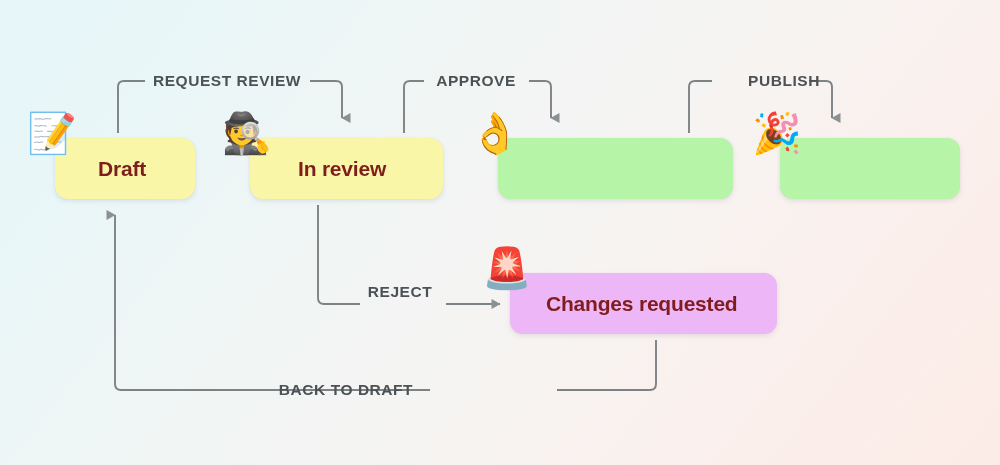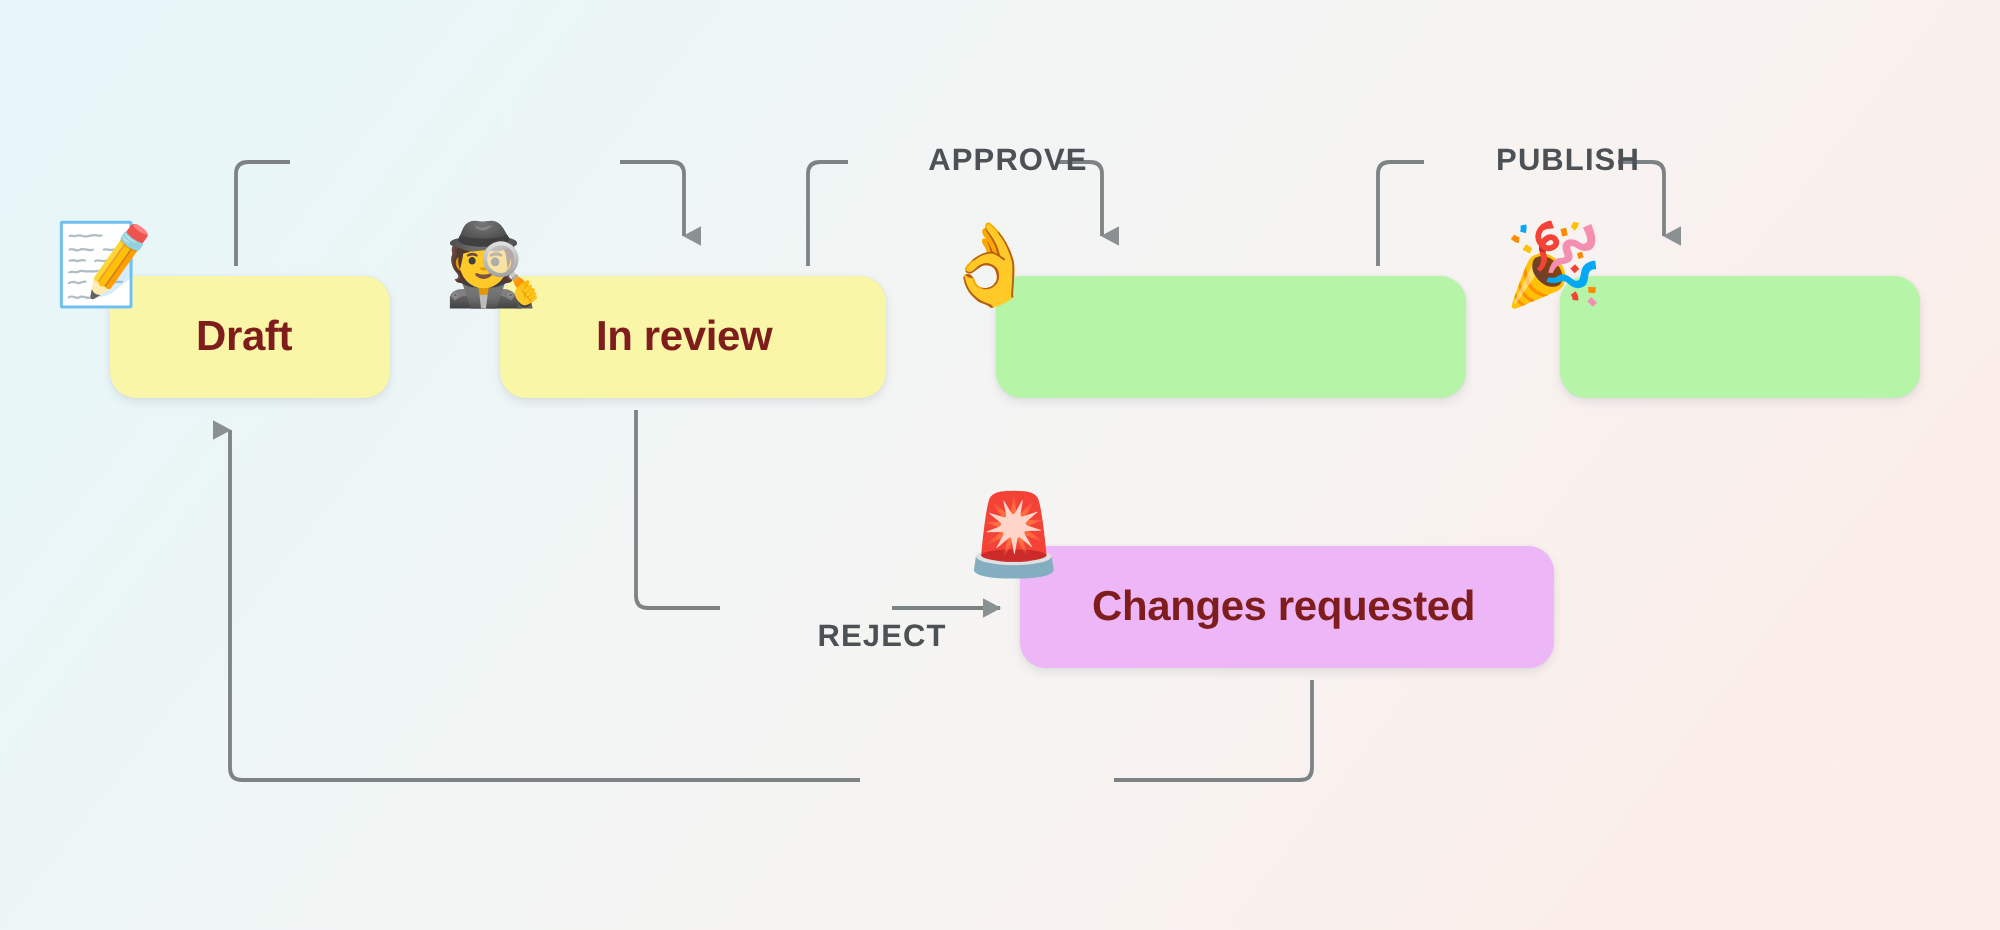--- a/index.html
+++ b/index.html
@@ -96,23 +96,25 @@
       <path d="M809,81 L826,81 Q832,81 832,87 L832,118" marker-end="url(#arrow-down)"></path>
 
       <path d="M318,205 L318,298 Q318,304 324,304 L360,304"></path>
       <path d="M446,304 L500,304" marker-end="url(#arrow-right)"></path>
 
       <path d="M656,340 L656,384 Q656,390 650,390 L557,390"></path>
       <path d="M430,390 L121,390 Q115,390 115,384 L115,215" marker-end="url(#arrow-up)"></path>
     </g>
   </svg>
 
-  <div class="edge-label" style="left:476px; top:81px;margin-left:28px;">APPROVE</div>
+  <div class="edge-label" style="left:227px; top:81px;">REQUEST REVIEW</div>
+  <div class="edge-label" style="left:476px; top:81px;">APPROVE</div>
   <div class="edge-label" style="left:784px; top:81px;">PUBLISH</div>
-  <div class="edge-label" style="left:400px; top:319px;margin-left:41px;">REJECT</div>
+  <div class="edge-label" style="left:400px; top:292px;">REJECT</div>
+  <div class="edge-label" style="left:346px; top:390px;">BACK TO DRAFT</div>
 
   <div class="node" style="left:55px; top:138px; width:140px; height:61px; background:#faf6a8; padding-left:43px;">
     <span class="node-emoji">📝</span>
     <span class="node-label">Draft</span>
   </div>
 
   <div class="node" style="left:250px; top:138px; width:193px; height:61px; background:#faf6a8; padding-left:48px;">
     <span class="node-emoji">🕵️</span>
     <span class="node-label">In review</span>
   </div>

